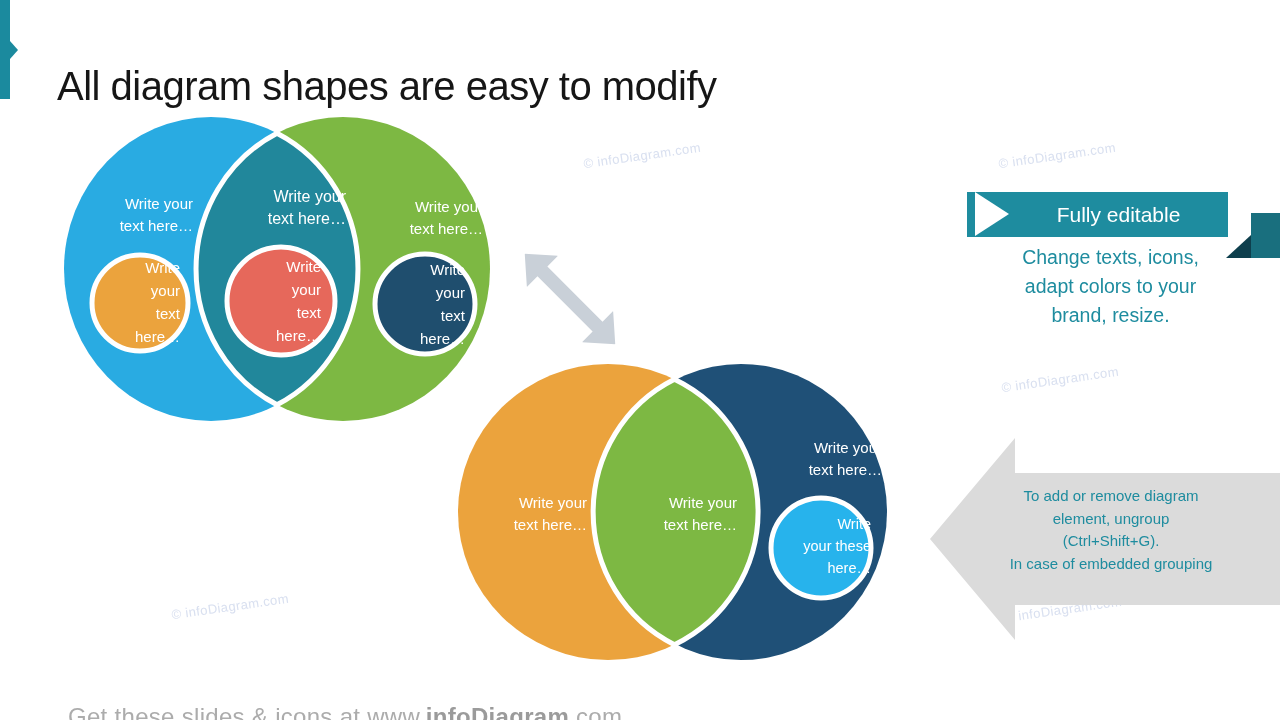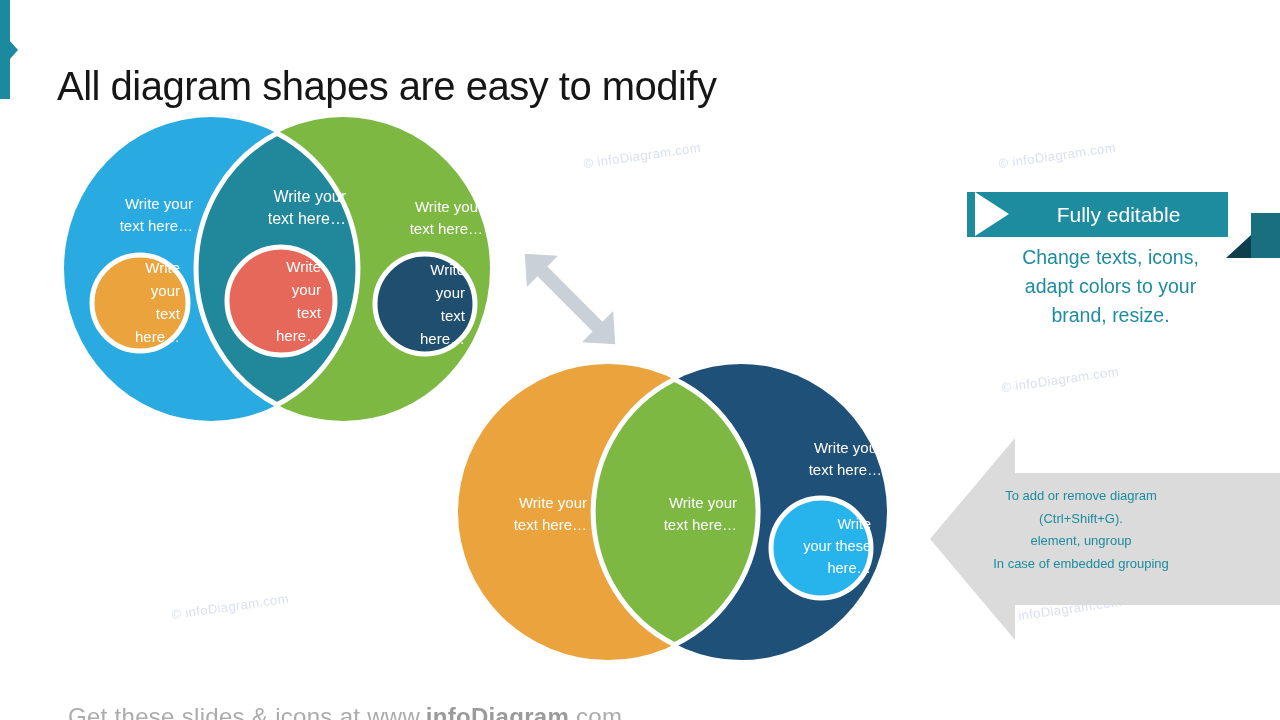--- a/index.html
+++ b/index.html
@@ -39,22 +39,22 @@
   .ribbon-notch{position:absolute;left:8px;top:0;width:0;height:0;
                 border-top:22.5px solid transparent;border-bottom:22.5px solid transparent;
                 border-left:34px solid #ffffff;}
   .ribbon-label{position:absolute;left:42px;right:0;top:0;height:45px;line-height:45px;
                 text-align:center;color:#ffffff;font-size:21px;}
   .ribbon-caption{position:absolute;left:1003px;top:243px;width:215px;text-align:center;
                   color:#1E8C9F;font-size:19.5px;line-height:29px;z-index:3;}
 
   
   .note-svg{position:absolute;left:928px;top:436px;z-index:2;}
-  .note-text{position:absolute;left:951px;top:485px;width:260px;text-align:center;
-             color:#1E8C9F;font-size:13px;line-height:22.5px;z-index:3;}
+  .note-text{position:absolute;left:981px;top:485px;width:260px;text-align:center;
+             color:#1E8C9F;font-size:15px;line-height:22.5px;z-index:3;}
   .note-text .ln{display:block;}
 
   .footer{position:absolute;left:68px;top:679px;font-size:24px;color:#ACACAC;z-index:2;letter-spacing:0.3px;margin-top:24px;}
   .footer b{font-weight:700;color:#9B9B9B;}
 </style>
 </head>
 <body>
 
 <div class="slide">
 
@@ -144,22 +144,22 @@
     <div class="ribbon-notch"></div>
     <div class="ribbon-label">Fully editable</div>
   </div>
   <div class="ribbon-caption">Change texts, icons, adapt colors to your brand, resize.</div>
 
   <svg class="note-svg" width="352" height="206" viewBox="0 0 352 206">
     <polygon points="2,103 87,2 87,37 352,37 352,169 87,169 87,204" fill="#DBDBDB"></polygon>
   </svg>
   <div class="note-text">
     <span class="ln">To add or remove diagram</span>
+    <span class="ln">element, ungroup</span>
     <span class="ln">(Ctrl+Shift+G).</span>
-    <span class="ln">element, ungroup</span>
     <span class="ln">In case of embedded grouping</span>
   </div>
 
   <div class="footer">
     <span>Get these slides &amp; icons at www.</span><span><b>infoDiagram</b></span><span>.com</span>
   </div>
 
 </div>
 
 </body></html>

